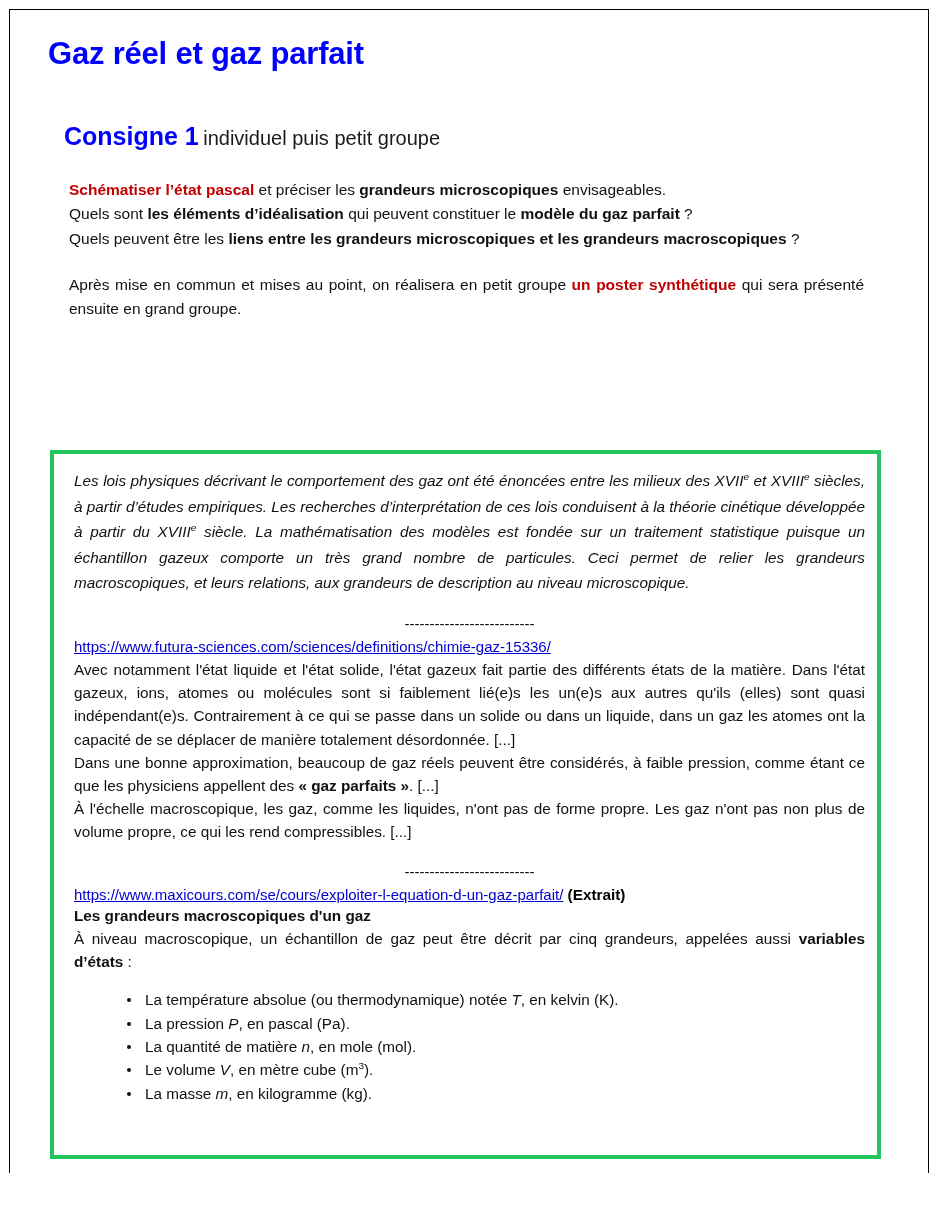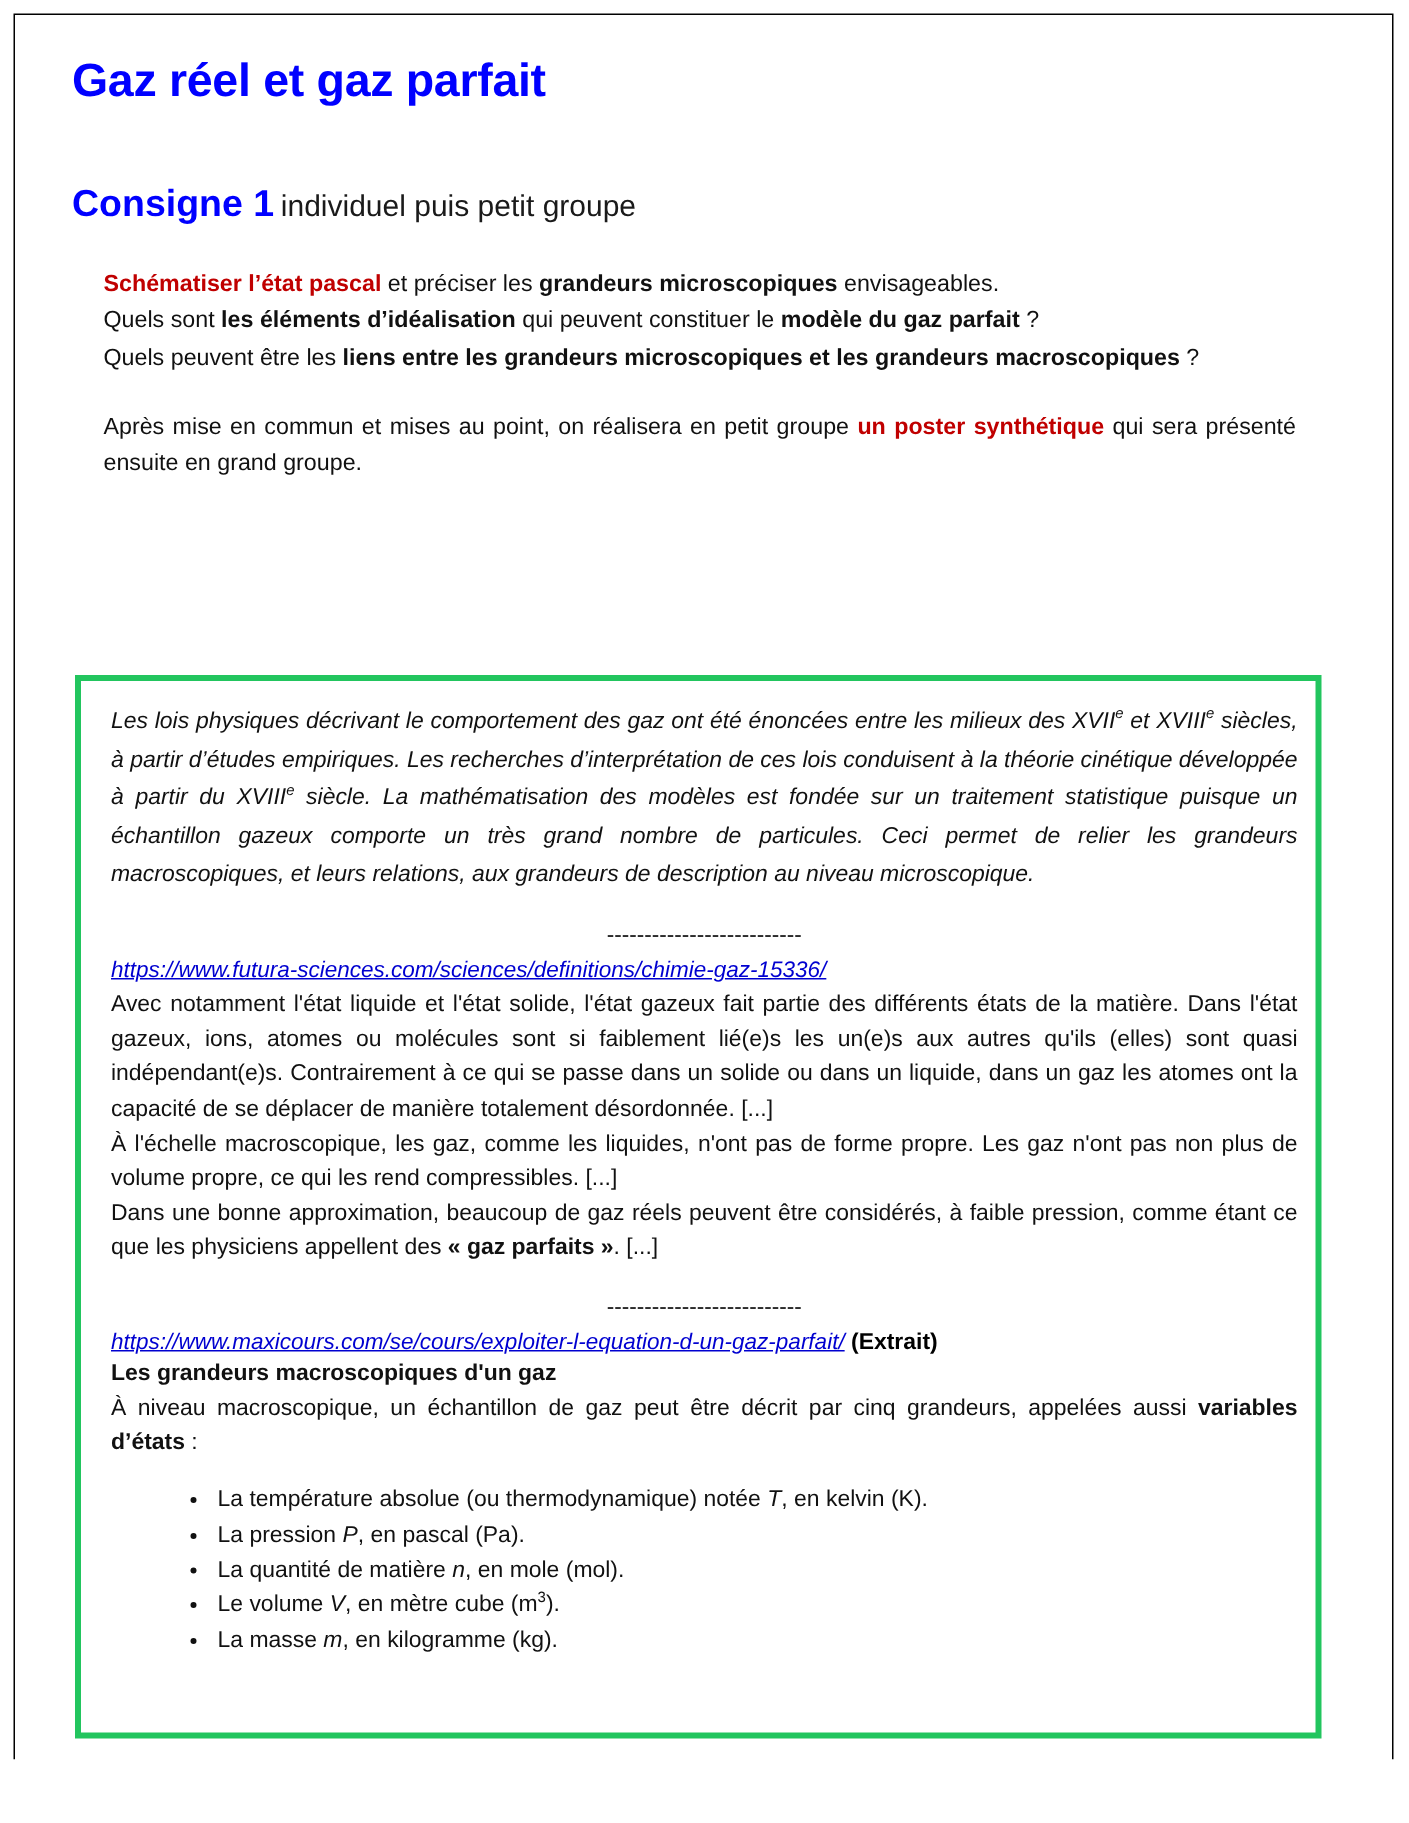--- a/index.html
+++ b/index.html
@@ -42,21 +42,21 @@
     left: 48px;
     top: 36px;
     font-size: 31px;
     font-weight: bold;
     color: #0000FF;
     letter-spacing: -0.2px;
     white-space: nowrap;
   }
   .consigne-line {
     position: absolute;
-    left: 48px;
+    left: 64px;
     top: 122px;
     white-space: nowrap;
     text-align: center;
   }
   .consigne-strong {
     font-size: 25px;
     font-weight: bold;
     color: #0000FF;
   }
   .consigne-sub {
@@ -124,21 +124,20 @@
     line-height: 20px;
     letter-spacing: 0px;
     color: #111111;
     margin: 18px 0 4px 0;
     font-family: "Liberation Sans", sans-serif;
   }
   .link {
     color: #0000D0;
     text-decoration: underline;
     font-size: 15px;
-    font-style: italic;
   }
   .extract {
     font-size: 15.3px;
     line-height: 23.2px;
     text-align: justify;
     color: #111111;
     margin: 0;
   }
   .extract.lead {
     margin-top: 2px;
@@ -210,22 +209,22 @@
     <div class="framed-box">
       <div class="box-inner">
 
         <p class="intro-italic"><span>Les lois physiques décrivant le comportement des gaz ont été énoncées entre les milieux des XVII</span><sup>e</sup><span> et XVIII</span><sup>e</sup><span> siècles, à partir d’études empiriques. Les recherches d’interprétation de ces lois conduisent à la théorie cinétique développée à partir du XVIII</span><sup>e</sup><span> siècle. La mathématisation des modèles est fondée sur un traitement statistique puisque un échantillon gazeux comporte un très grand nombre de particules. Ceci permet de relier les grandeurs macroscopiques, et leurs relations, aux grandeurs de description au niveau microscopique.</span></p>
 
         <div class="sep">--------------------------</div>
 
         <div>
           <a class="link" href="#">https://www.futura-sciences.com/sciences/definitions/chimie-gaz-15336/</a>
           <p class="extract lead">Avec notamment l'état liquide et l'état solide, l'état gazeux fait partie des différents états de la matière. Dans l'état gazeux, ions, atomes ou molécules sont si faiblement lié(e)s les un(e)s aux autres qu'ils (elles) sont quasi indépendant(e)s. Contrairement à ce qui se passe dans un solide ou dans un liquide, dans un gaz les atomes ont la capacité de se déplacer de manière totalement désordonnée. [...]</p>
+          <p class="extract"><span>Dans une bonne approximation, beaucoup de gaz réels peuvent être considérés, à faible pression, comme étant ce que les physiciens appellent des </span><span class="b">« gaz parfaits »</span><span>. [...]</span></p>
           <p class="extract">À l'échelle macroscopique, les gaz, comme les liquides, n'ont pas de forme propre. Les gaz n'ont pas non plus de volume propre, ce qui les rend compressibles. [...]</p>
-          <p class="extract"><span>Dans une bonne approximation, beaucoup de gaz réels peuvent être considérés, à faible pression, comme étant ce que les physiciens appellent des </span><span class="b">« gaz parfaits »</span><span>. [...]</span></p>
         </div>
 
         <div class="sep">--------------------------</div>
 
         <div>
           <div>
             <a class="link" href="#">https://www.maxicours.com/se/cours/exploiter-l-equation-d-un-gaz-parfait/</a><span class="b" style="font-size:15.3px"> (Extrait)</span>
           </div>
           <p class="extract tight b">Les grandeurs macroscopiques d'un gaz</p>
           <p class="extract"><span>À niveau macroscopique, un échantillon de gaz peut être décrit par cinq grandeurs, appelées aussi </span><span class="b">variables d’états</span><span> :</span></p>

